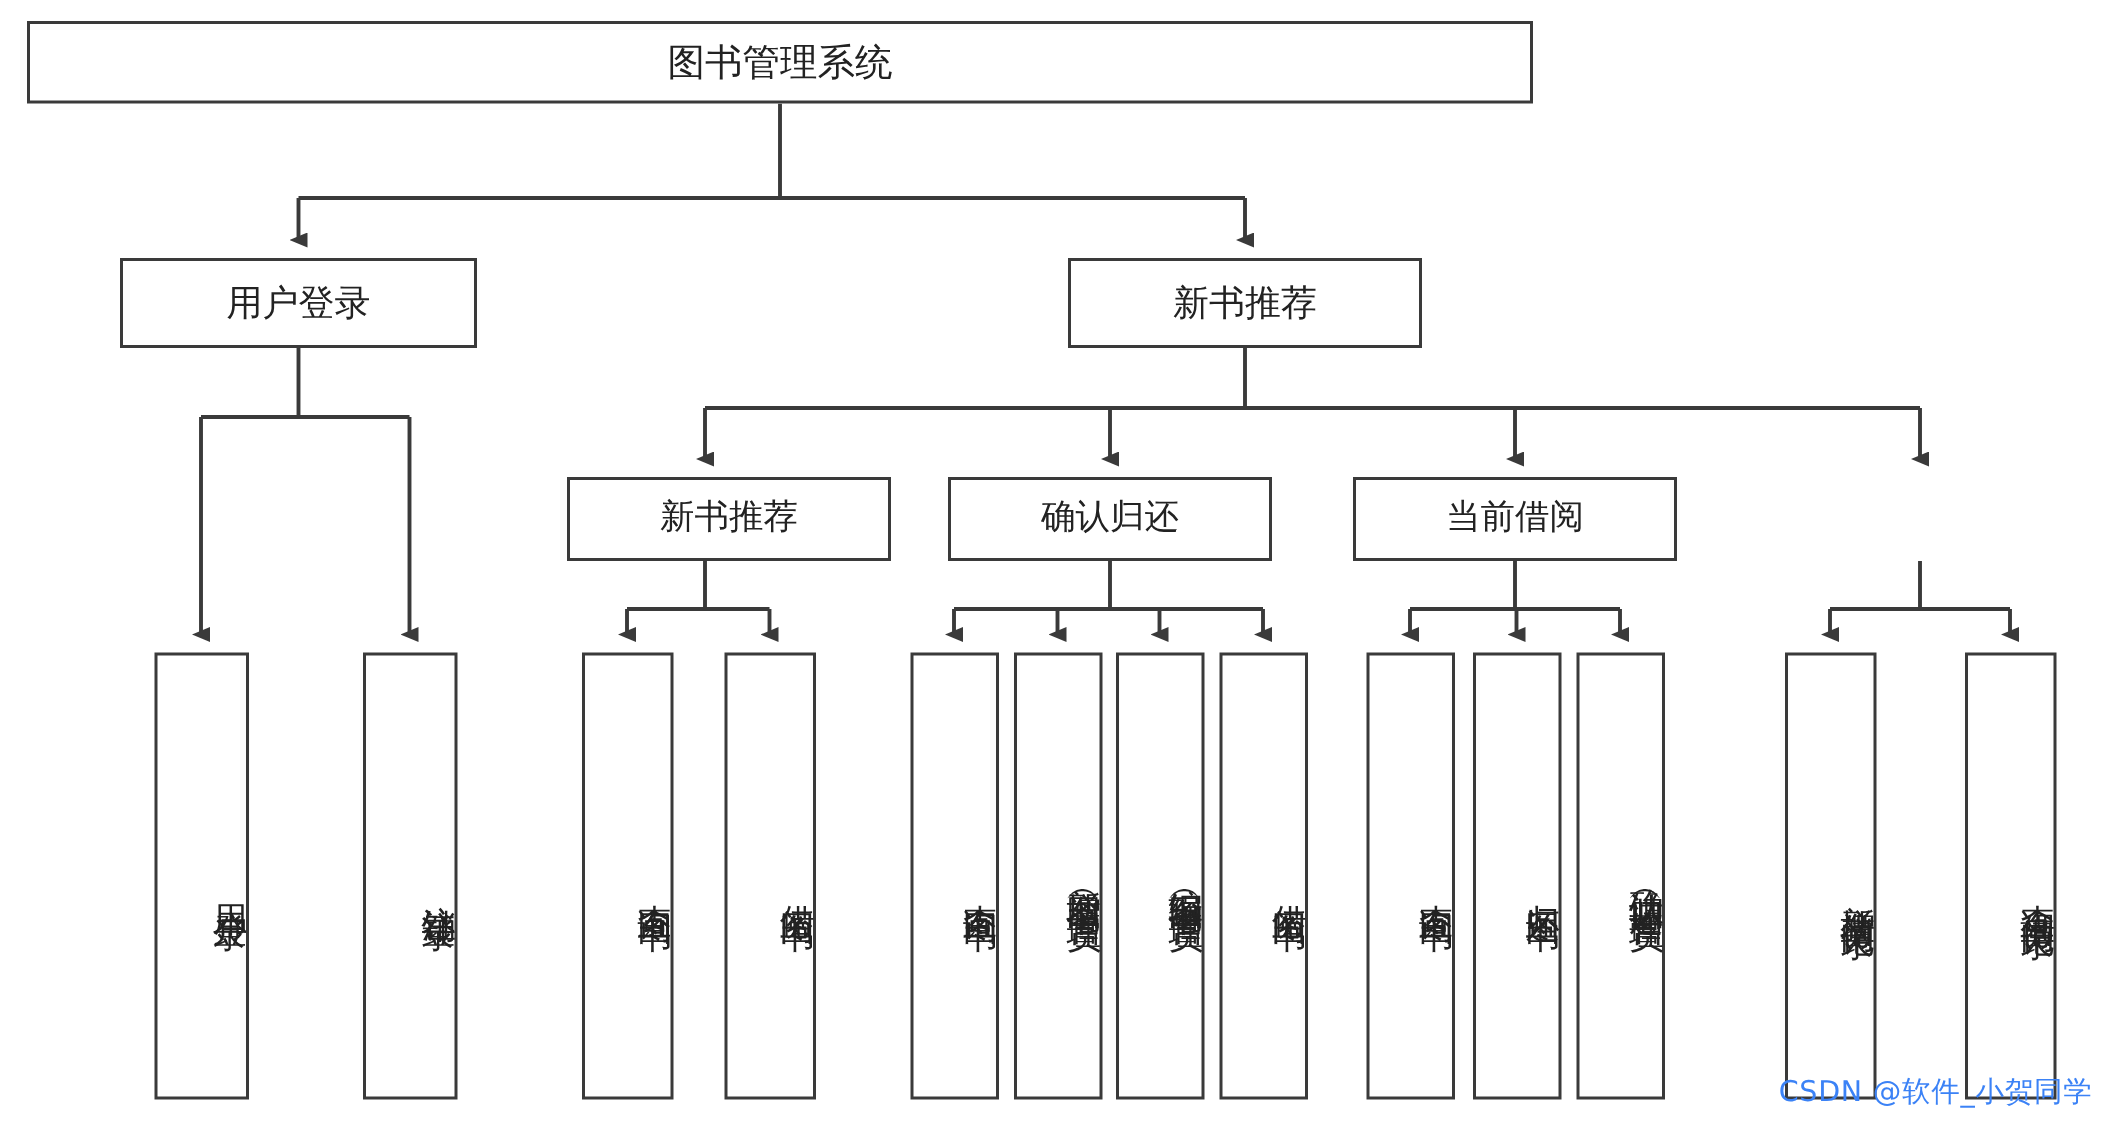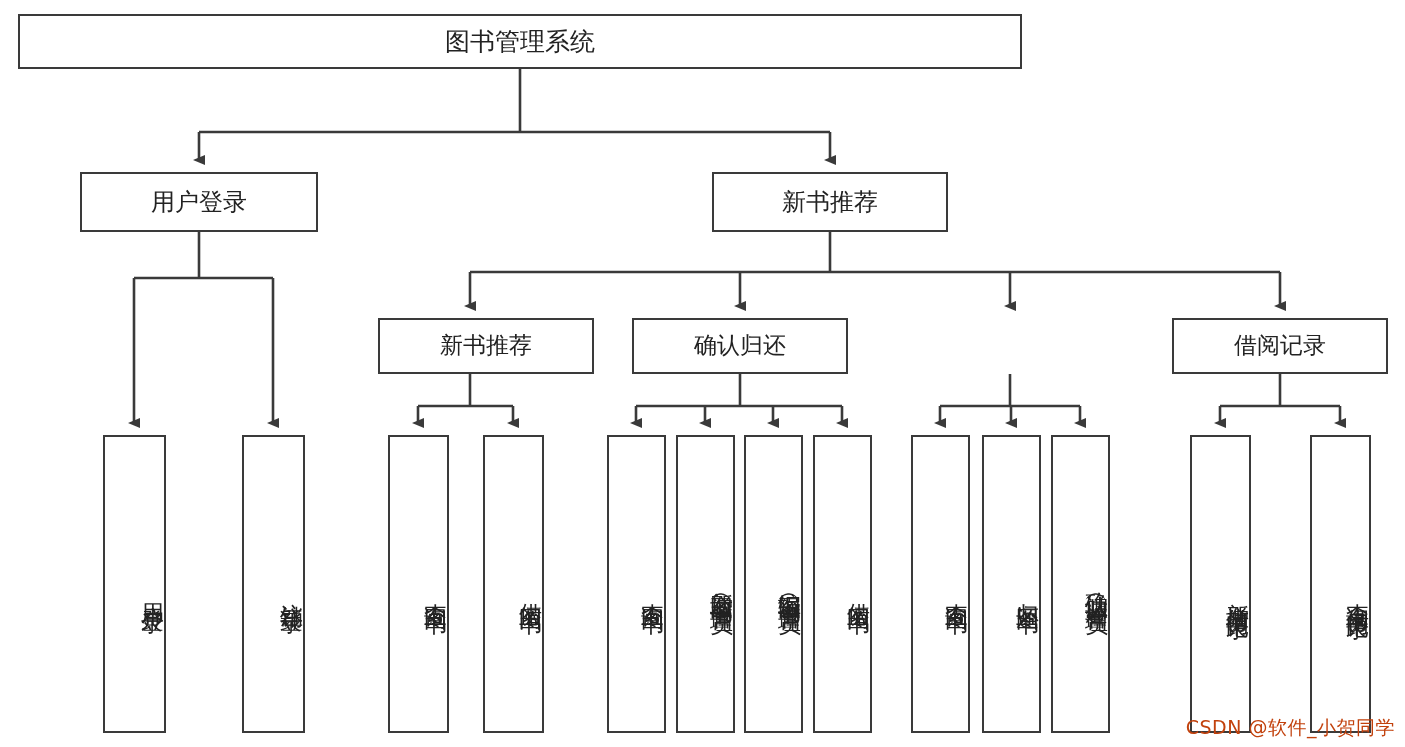--- a/index.html
+++ b/index.html
@@ -62,21 +62,21 @@
     text-orientation: upright;
     display: block;
     white-space: normal;
     line-height: 1.0;
   }
   #watermark {
     position: absolute;
     right: 10px;
     bottom: 6px;
     font-size: 19px;
-    color: #c2410c;
+    color: #3b82f6;
     letter-spacing: 0.5px;
     white-space: nowrap;
     font-family: "DejaVu Sans", "Liberation Sans", sans-serif;
   }
 </style>
 </head>
 <body>
 
 <div id="canvas">
 
@@ -140,22 +140,22 @@
   <div class="node lvl2" style="left:712px; top:172px; width:236px; height:60px;">
     <span>新书推荐</span>
   </div>
 
   <div class="node lvl3" style="left:378px; top:318px; width:216px; height:56px;">
     <span>新书推荐</span>
   </div>
   <div class="node lvl3" style="left:632px; top:318px; width:216px; height:56px;">
     <span>确认归还</span>
   </div>
-  <div class="node lvl3" style="left:1172px; top:318px; width:216px; height:56px;">
-    <span>借阅记录</span>
+  <div class="node lvl3" style="left:902px; top:318px; width:216px; height:56px;">
+    <span>当前借阅</span>
   </div>
 
   <div class="node leaf" style="left:103px; top:435px; width:63px; height:298px;">
     <span class="vtext">用户登录</span>
   </div>
   <div class="node leaf" style="left:242px; top:435px; width:63px; height:298px;">
     <span class="vtext">注销登录</span>
   </div>
   <div class="node leaf" style="left:388px; top:435px; width:61px; height:298px;">
     <span class="vtext">查询图书</span>

